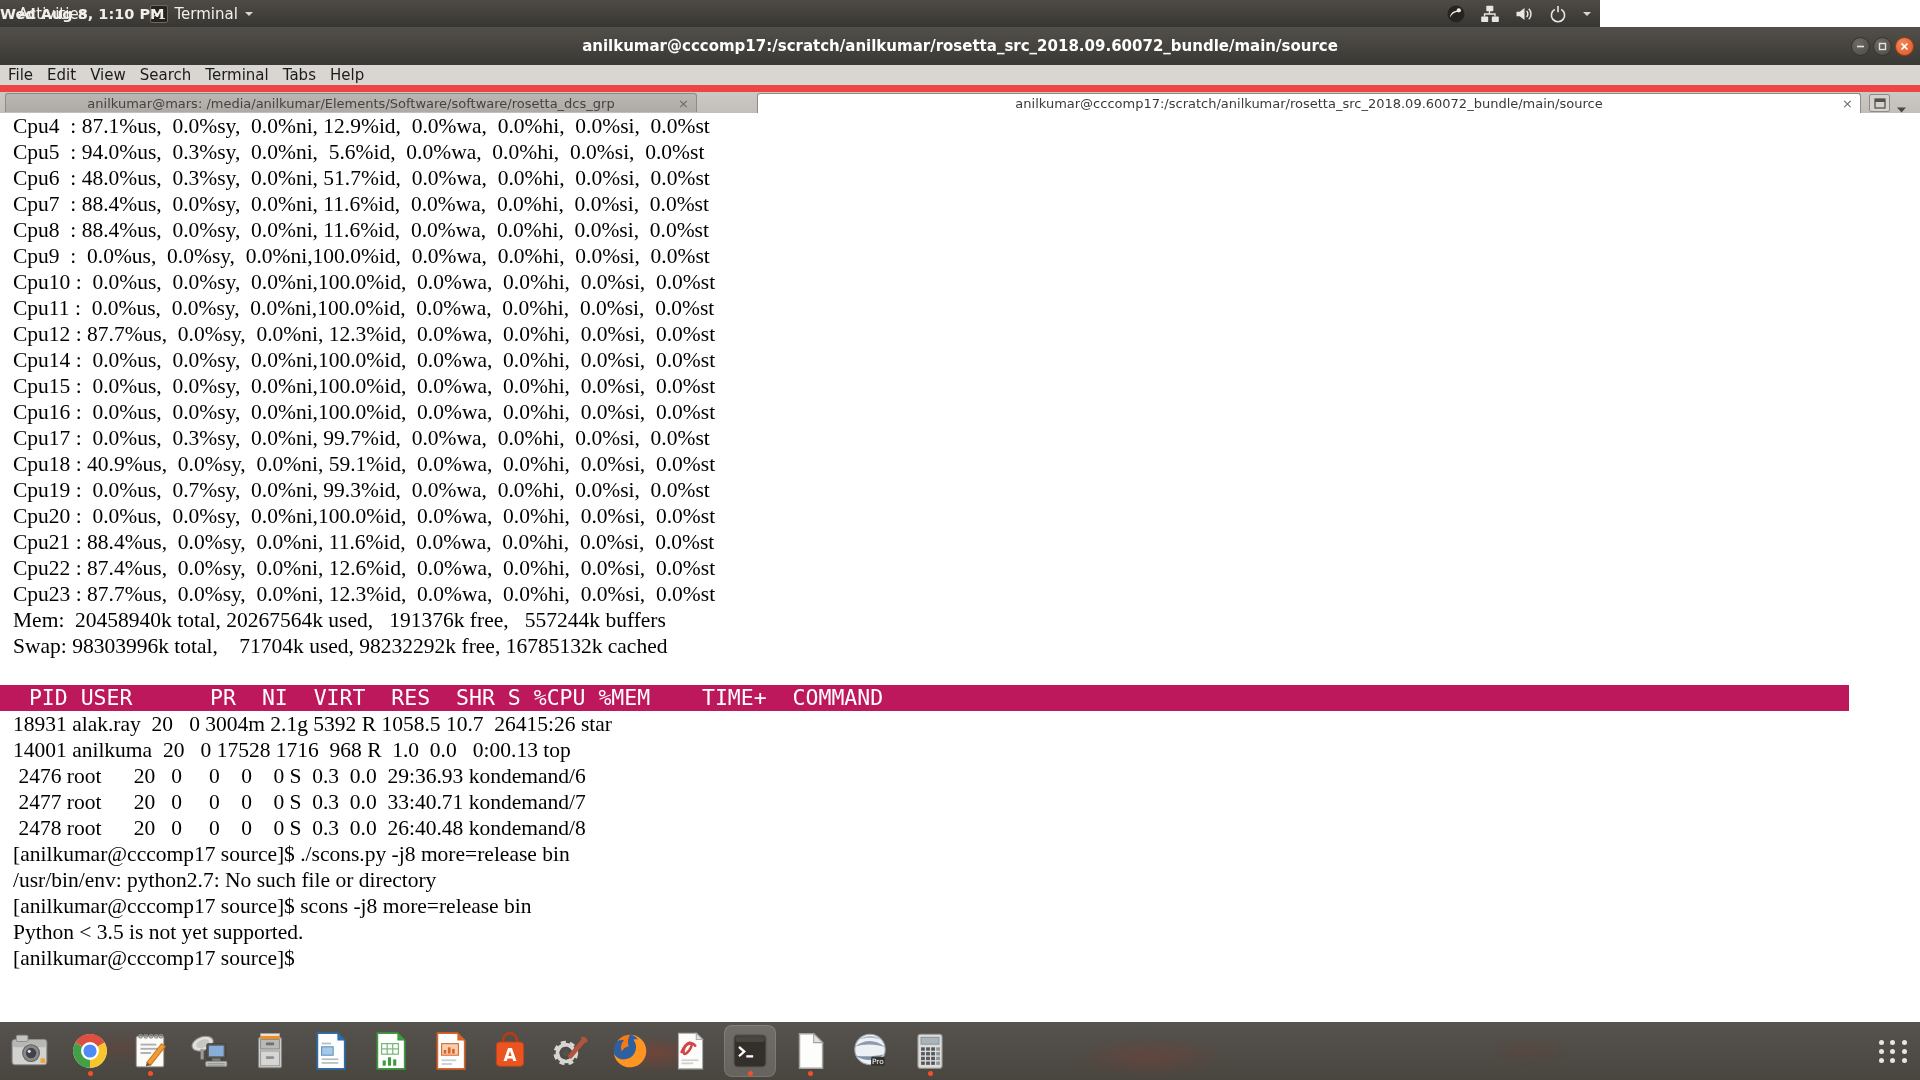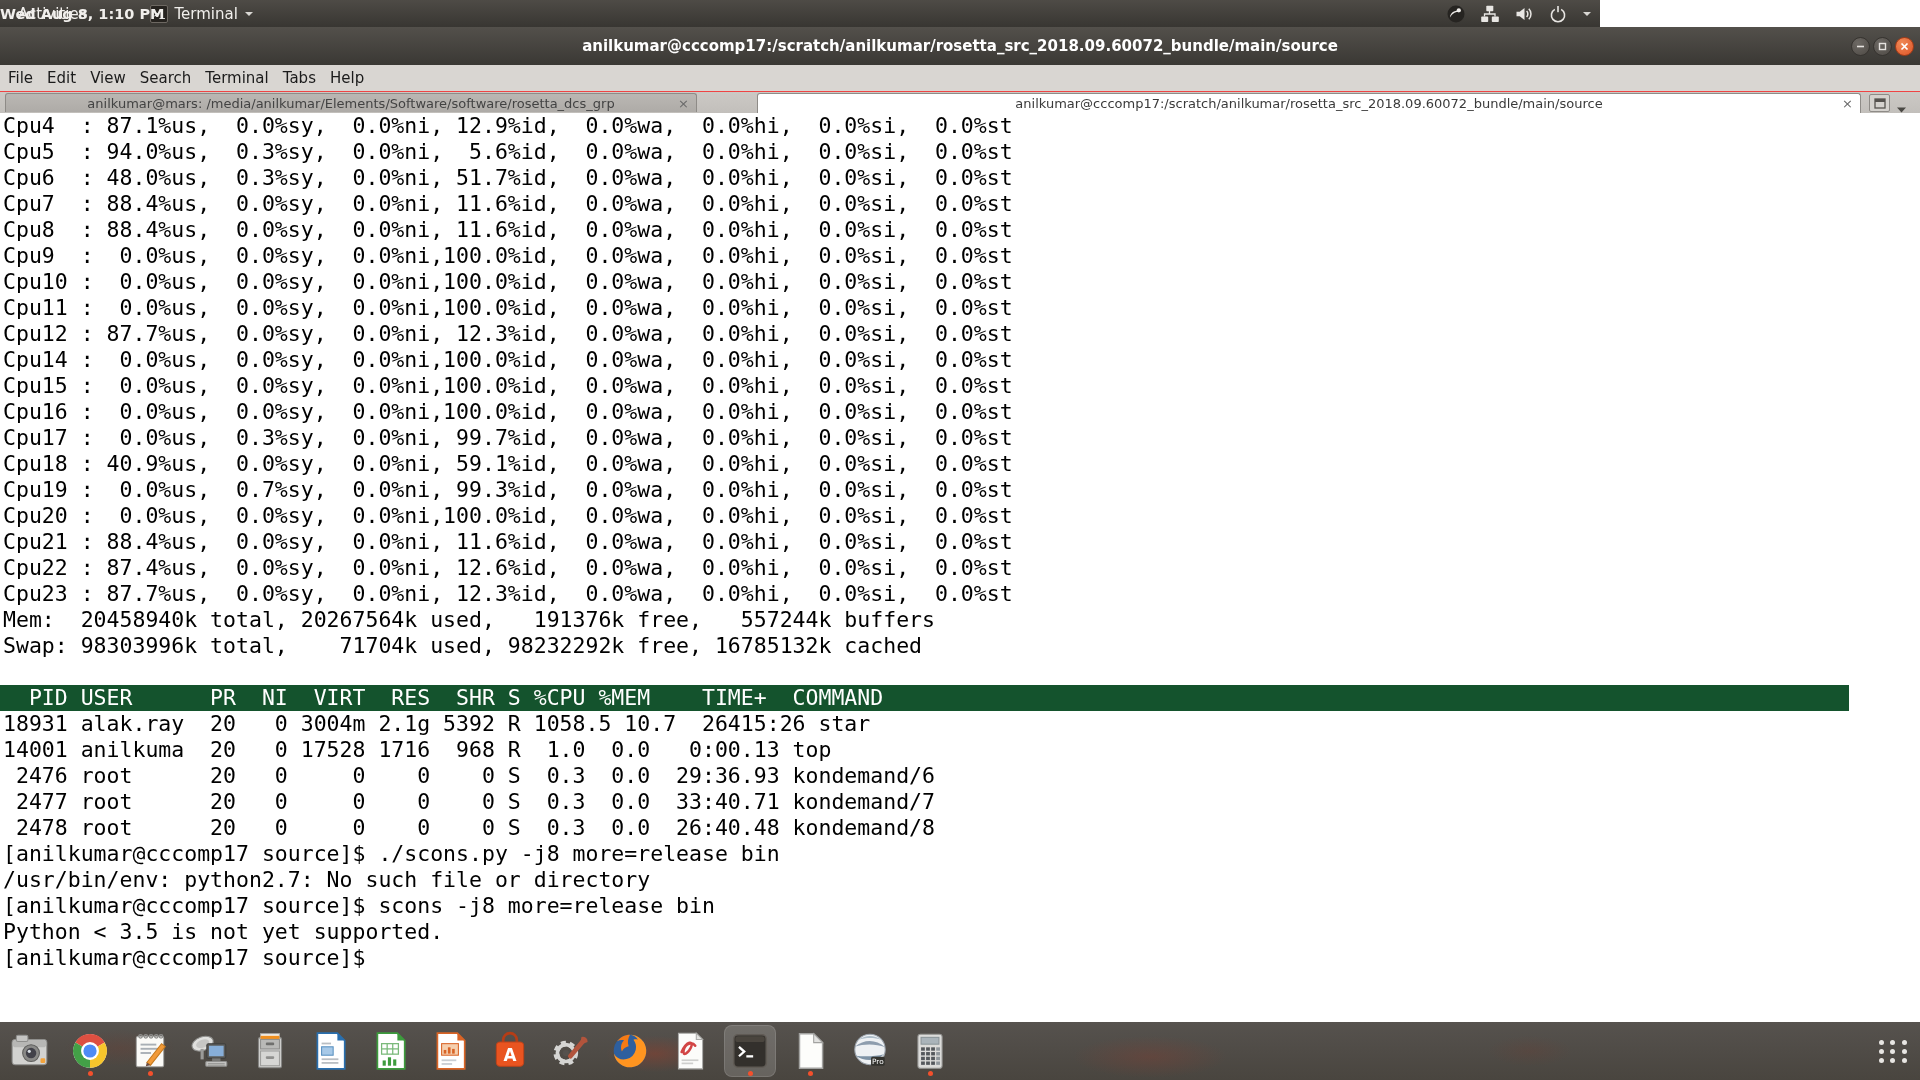--- a/index.html
+++ b/index.html
@@ -25,44 +25,44 @@
           color:#fff;display:flex;align-items:center;justify-content:center;
           font-size:15px;font-weight:bold;}
   .win-controls{position:absolute;right:6px;top:10px;display:flex;gap:3px;}
   .wbtn{width:17px;height:17px;border-radius:50%;border:1px solid #36332f;
         background:radial-gradient(circle at 35% 30%,#6d6964,#4e4a45);
         display:flex;align-items:center;justify-content:center;}
   .wbtn.close{background:radial-gradient(circle at 35% 30%,#f08a57,#dd5427);border-color:#a63c17;}
 
   
   .menubar{position:absolute;left:0;top:65px;width:1920px;height:27px;background:#d9d6d2;
-          border-bottom:1px solid #ef4444;display:flex;align-items:center;
+          border-bottom:7px solid #ef4444;display:flex;align-items:center;
           font-size:15px;color:#1b1b1b;padding-left:1px;box-sizing:border-box;}
   .menu-item{padding:0 7px;height:100%;display:flex;align-items:center;}
 
   
   .tabbar{position:absolute;left:0;top:92px;width:1920px;height:21px;
           background:linear-gradient(#ccc9c5,#c2bfbb);}
   .tab{position:absolute;top:1px;height:19px;box-sizing:border-box;
        border:1px solid #8e8b87;border-bottom:none;border-radius:3px 3px 0 0;
        font-size:13px;display:flex;align-items:center;justify-content:center;}
   .tab.inactive{left:5px;width:692px;background:linear-gradient(#bab7b3,#aeaba7);color:#434343;}
   .tab.active{left:757px;width:1104px;background:#ffffff;color:#3a3a3a;height:20px;}
   .tab .tab-close{position:absolute;right:7px;top:0;height:100%;display:flex;align-items:center;
        color:#6a6a6a;font-size:13px;line-height:1;}
   .tab-extra-btn{position:absolute;left:1869px;top:2px;width:19px;height:16px;background:#d5d2ce;
        border:1px solid #8e8b87;border-radius:2px;display:flex;align-items:center;justify-content:center;}
   .tab-chevron{position:absolute;left:1896px;top:7px;}
 
   
   .terminal{position:absolute;left:0;top:113px;width:1920px;height:909px;background:#ffffff;
        font-family:"DejaVu Sans Mono","Liberation Mono",monospace;font-size:21.5px;color:#000;}
-  .term-line,.proc-row,.shell-line{height:26px;line-height:26px;white-space:pre;padding-left:3px;}
+  .term-line,.proc-row,.shell-line{height:26px;line-height:26px;white-space:pre;padding-left:13px;font-family:Liberation Serif, serif;}
   .proc-header{height:26px;line-height:26px;white-space:pre;padding-left:3px;
-       background:#14532d;color:#fff;width:1849px;box-sizing:border-box;}
+       background:#be185d;color:#fff;width:1849px;box-sizing:border-box;}
 
   
   .dock{position:absolute;left:0;top:1022px;width:1920px;height:58px;
      background:
        radial-gradient(70px 26px at 655px 55%, rgba(150,62,42,.45), transparent 70%),
        radial-gradient(110px 30px at 1150px 60%, rgba(140,60,45,.30), transparent 70%),
        radial-gradient(80px 26px at 120px 45%, rgba(120,55,40,.22), transparent 70%),
        radial-gradient(60px 22px at 1530px 50%, rgba(120,55,40,.18), transparent 70%),
        linear-gradient(#56524e,#49453f);
      display:flex;align-items:center;padding-left:4px;box-sizing:border-box;gap:8px;}

